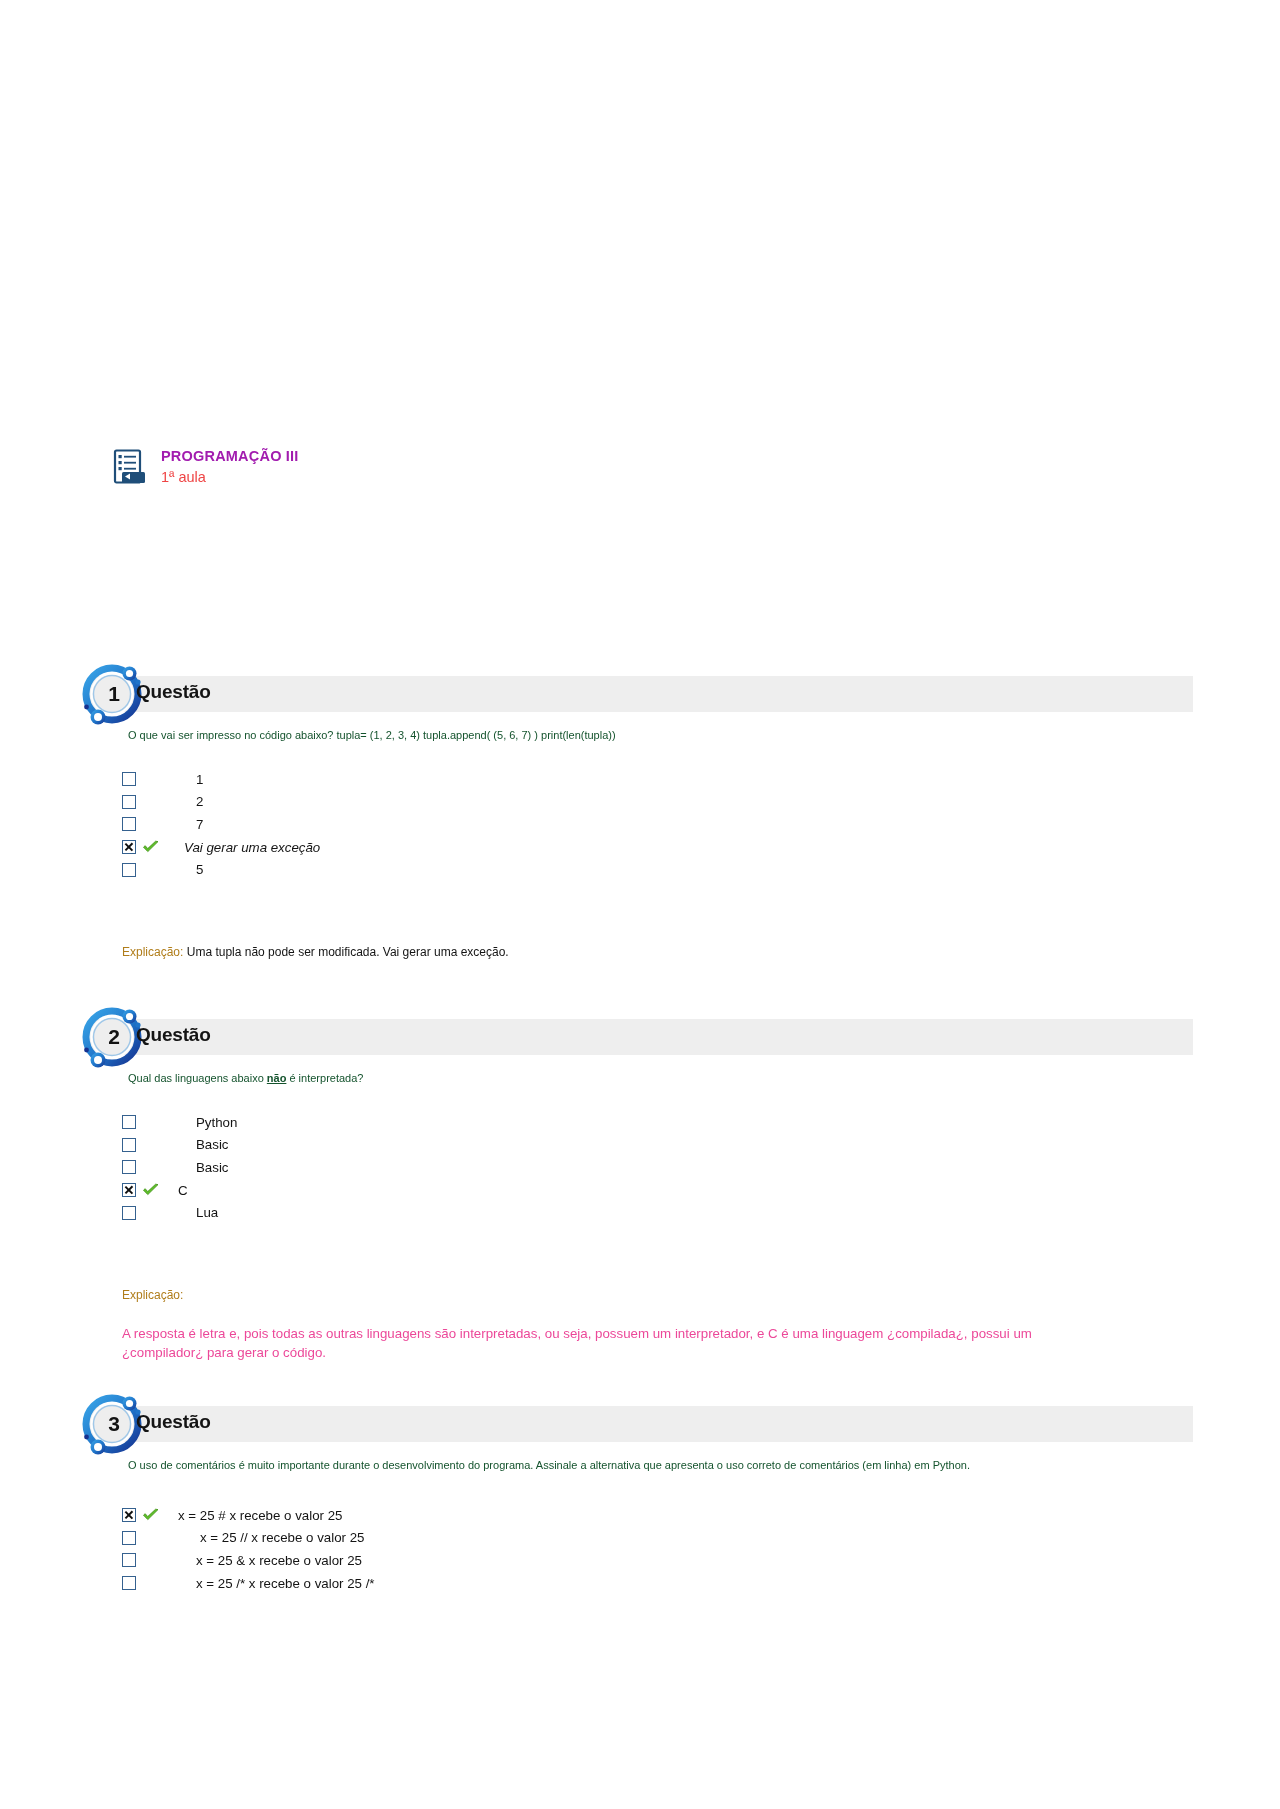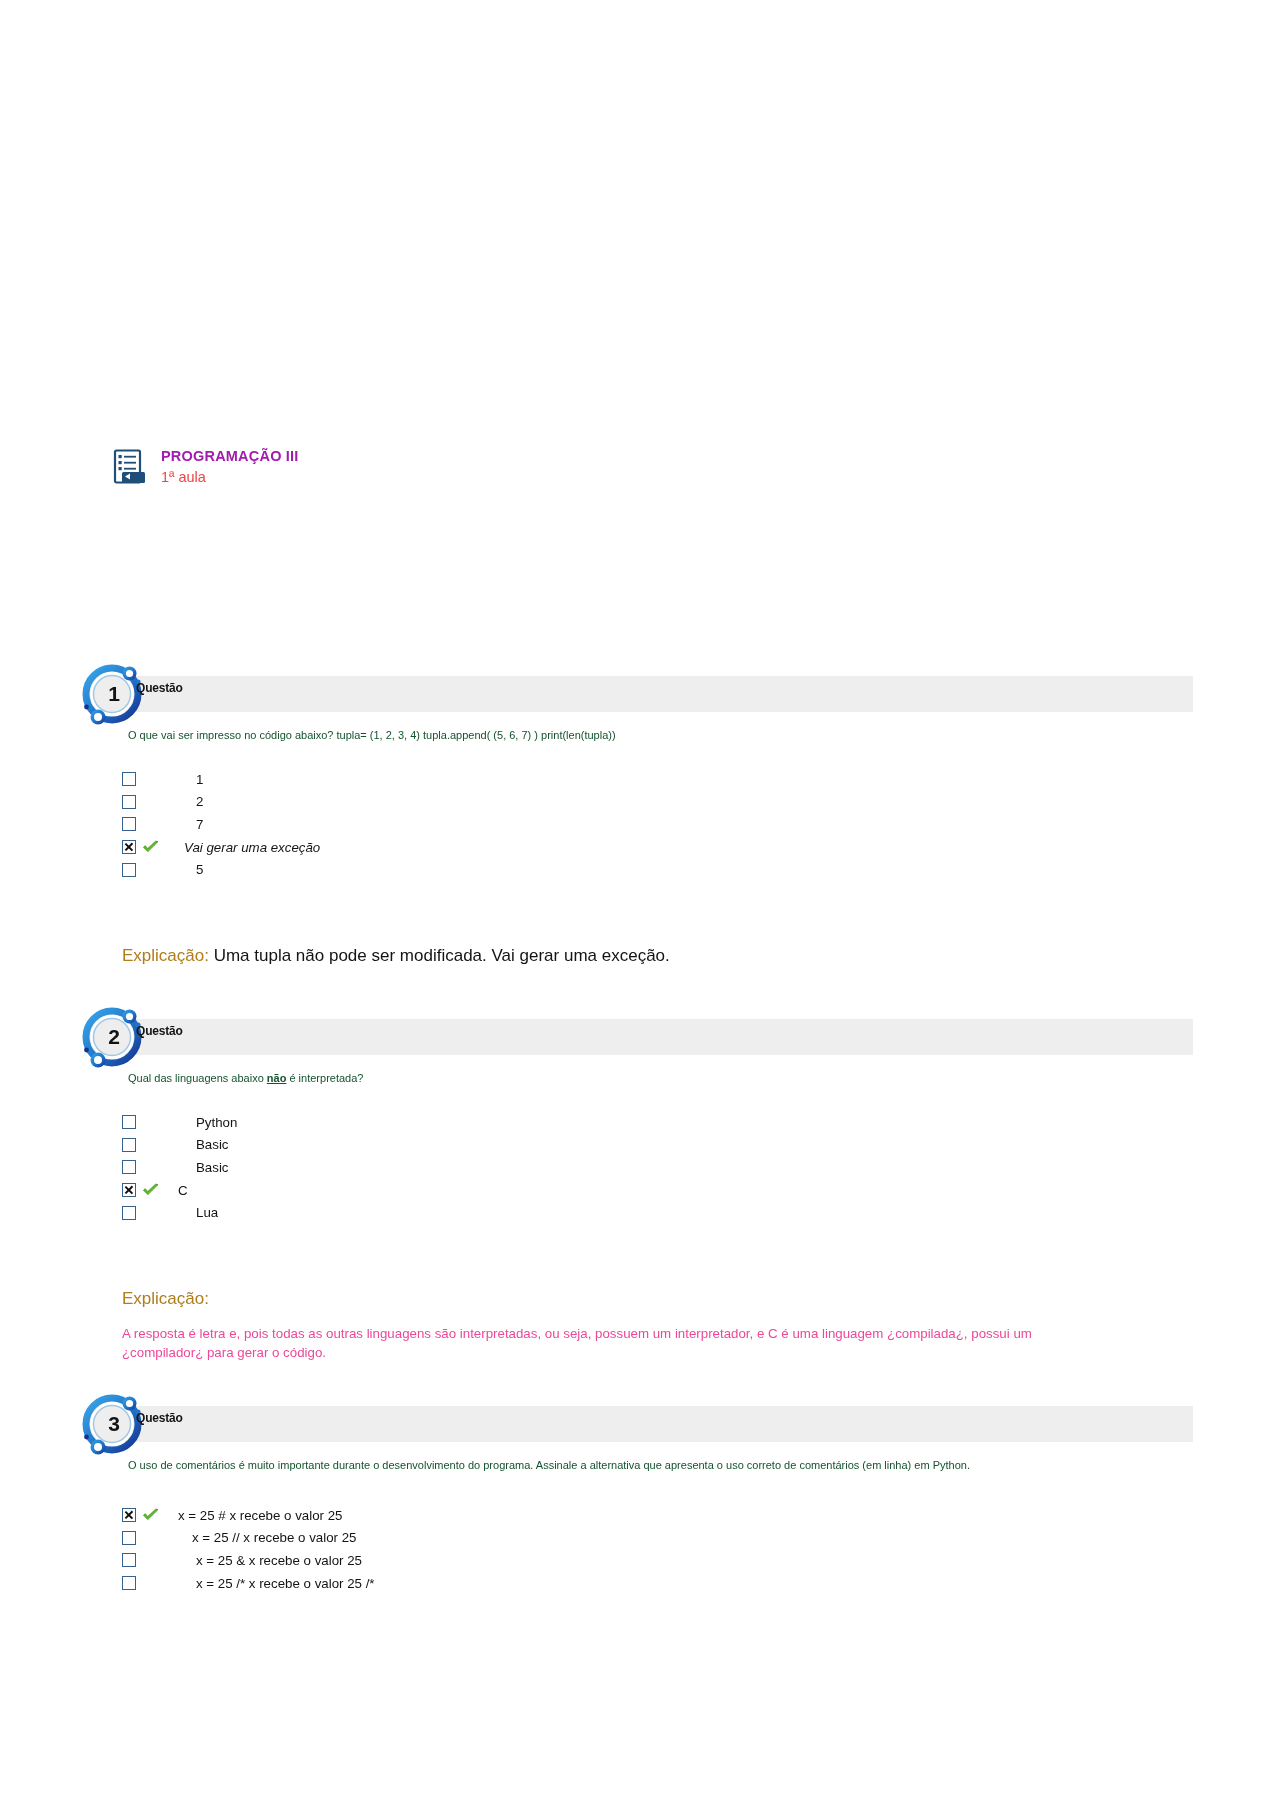--- a/index.html
+++ b/index.html
@@ -88,21 +88,21 @@
     font-size: 21px;
     font-weight: bold;
     color: #131313;
     font-family: "Liberation Sans", sans-serif;
     pointer-events: none;
   }
   .q-word {
     position: absolute;
     left: 136px;
     top: 5px;
-    font-size: 12px;
+    font-size: 19px;
     font-weight: bold;
     color: #141414;
     letter-spacing: -0.2px;
   }
 
   .q-text {
     position: absolute;
     left: 128px;
     font-size: 11px;
     line-height: 1.45;
@@ -158,21 +158,21 @@
   .opt-label {
     font-size: 13.3px;
     color: #141414;
     white-space: nowrap;
   }
 
   
   .explanation {
     position: absolute;
     left: 122px;
-    font-size: 17px;
+    font-size: 12px;
     line-height: 1.45;
     color: #141414;
     width: 930px;
   }
   .exp-label {
     color: #b07d1a;
   }
   .exp-body {
     position: absolute;
     left: 122px;
@@ -356,21 +356,21 @@
         <span class="tick">
           <svg viewBox="0 0 18 14" width="18" height="14" xmlns="http://www.w3.org/2000/svg">
             <path d="M1.5 7.2 L5.8 11.6 L16 1.6 L13.6 1.2 L5.7 8.6 L3.2 5.7 Z" fill="#5fbf2a" stroke="#3f8f14" stroke-width="0.8" stroke-linejoin="round"></path>
           </svg>
         </span>
         <span class="opt-label" style="margin-left:18px;">x = 25 # x recebe o valor 25</span>
       </div>
       <div class="option">
         <span class="cbox"></span>
         <span class="tick blank"></span>
-        <span class="opt-label" style="margin-left:32px;">x = 25  // x recebe o valor 25</span>
+        <span class="opt-label" style="margin-left:40px;">x = 25  // x recebe o valor 25</span>
       </div>
       <div class="option">
         <span class="cbox"></span>
         <span class="tick blank"></span>
         <span class="opt-label" style="margin-left:36px;">x = 25 &amp; x recebe o valor 25</span>
       </div>
       <div class="option">
         <span class="cbox"></span>
         <span class="tick blank"></span>
         <span class="opt-label" style="margin-left:36px;">x = 25 /* x recebe o valor 25 /*</span>

